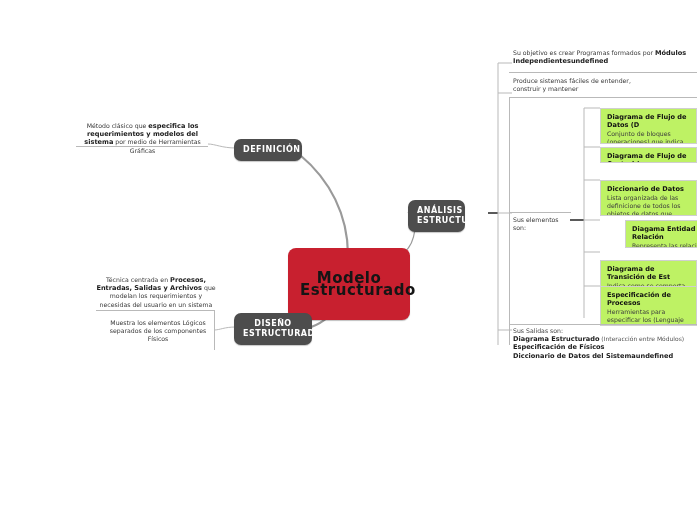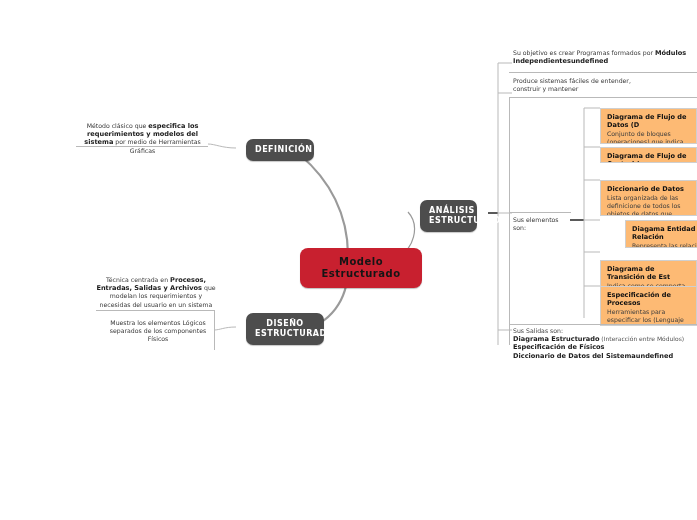--- a/index.html
+++ b/index.html
@@ -10,26 +10,26 @@
   }
   #canvas{position:relative;width:697px;height:520px;}
 
   
   #links{position:absolute;left:0;top:0;width:697px;height:520px;}
 
   
   .node{
     position:absolute;box-sizing:border-box;
     border-radius:7px;text-align:center;
-    font-weight:bold;letter-spacing:.5px;margin-left:12px;
+    font-weight:bold;letter-spacing:.5px;
   }
   .node.root{
     background:#c8202f;color:#151515;
-    font-size:10px;line-height:12px;
-    padding:8px 12px;border-radius:8px;
+    font-size:15px;line-height:12px;
+    padding:24px 12px;border-radius:8px;
     box-shadow:0 1px 1px rgba(0,0,0,.25);
   }
   .node.branch{
     background:#4d4d4d;color:#ffffff;
     font-size:8px;line-height:10px;
     padding:6px 9px;
     box-shadow:0 1px 1px rgba(0,0,0,.22);
   }
 
   
@@ -39,21 +39,21 @@
   }
   .leaf.center{text-align:center;}
   .leaf.left{text-align:left;}
   .leaf b{font-weight:bold;color:#1c1c1c;font-size:6.6px;}
   .leaf .sub{display:block;color:#444;}
   .leaf .lite{font-weight:normal;color:#555;font-size:6.0px;}
 
   
   .card{
     position:absolute;box-sizing:border-box;
-    border:1px solid #cfcfcf;background:#fdba74;
+    border:1px solid #cfcfcf;background:#bef264;
     padding:4px 5px 4px 6px;
     color:#3c3c3c;font-size:6.2px;line-height:8.0px;text-align:left;
     overflow:hidden;
   }
   .card .ttl{font-weight:bold;color:#111;font-size:6.6px;display:block;margin-bottom:1px;}
   .card .bdy{display:block;}
 
   
   .rule{position:absolute;height:1px;background:#b9b9b9;}
   .vrule{position:absolute;width:1px;background:#b9b9b9;}

